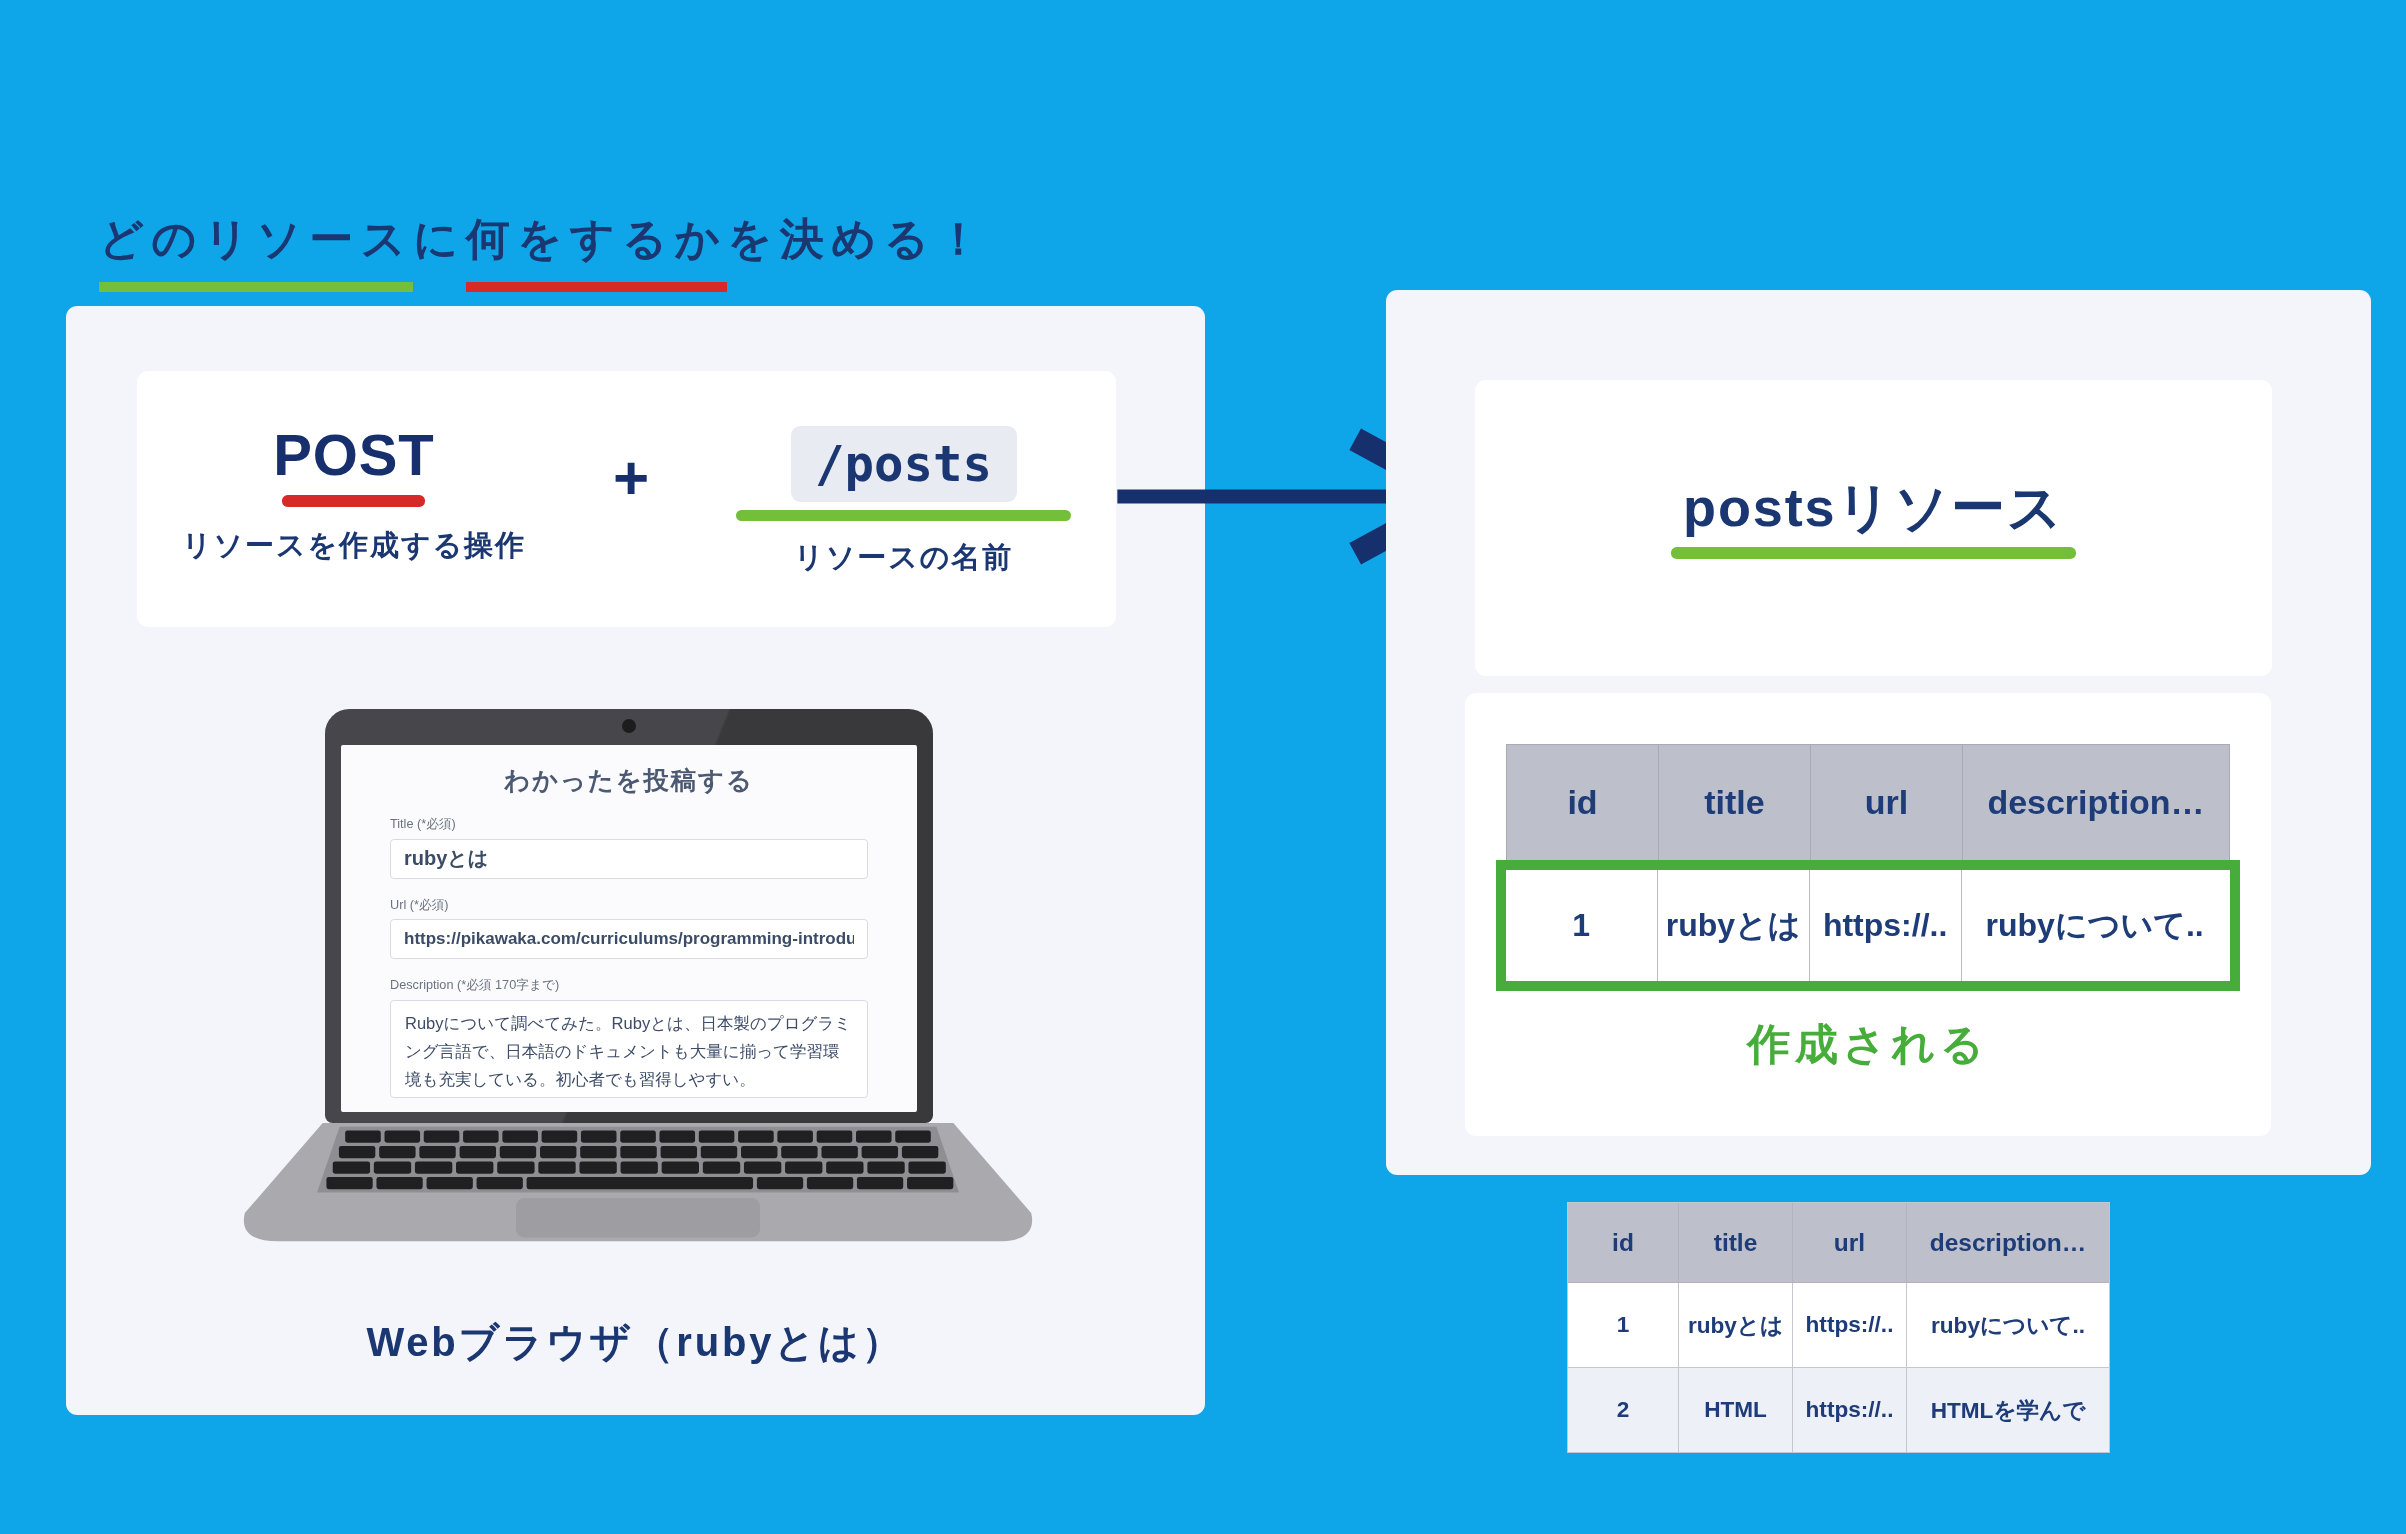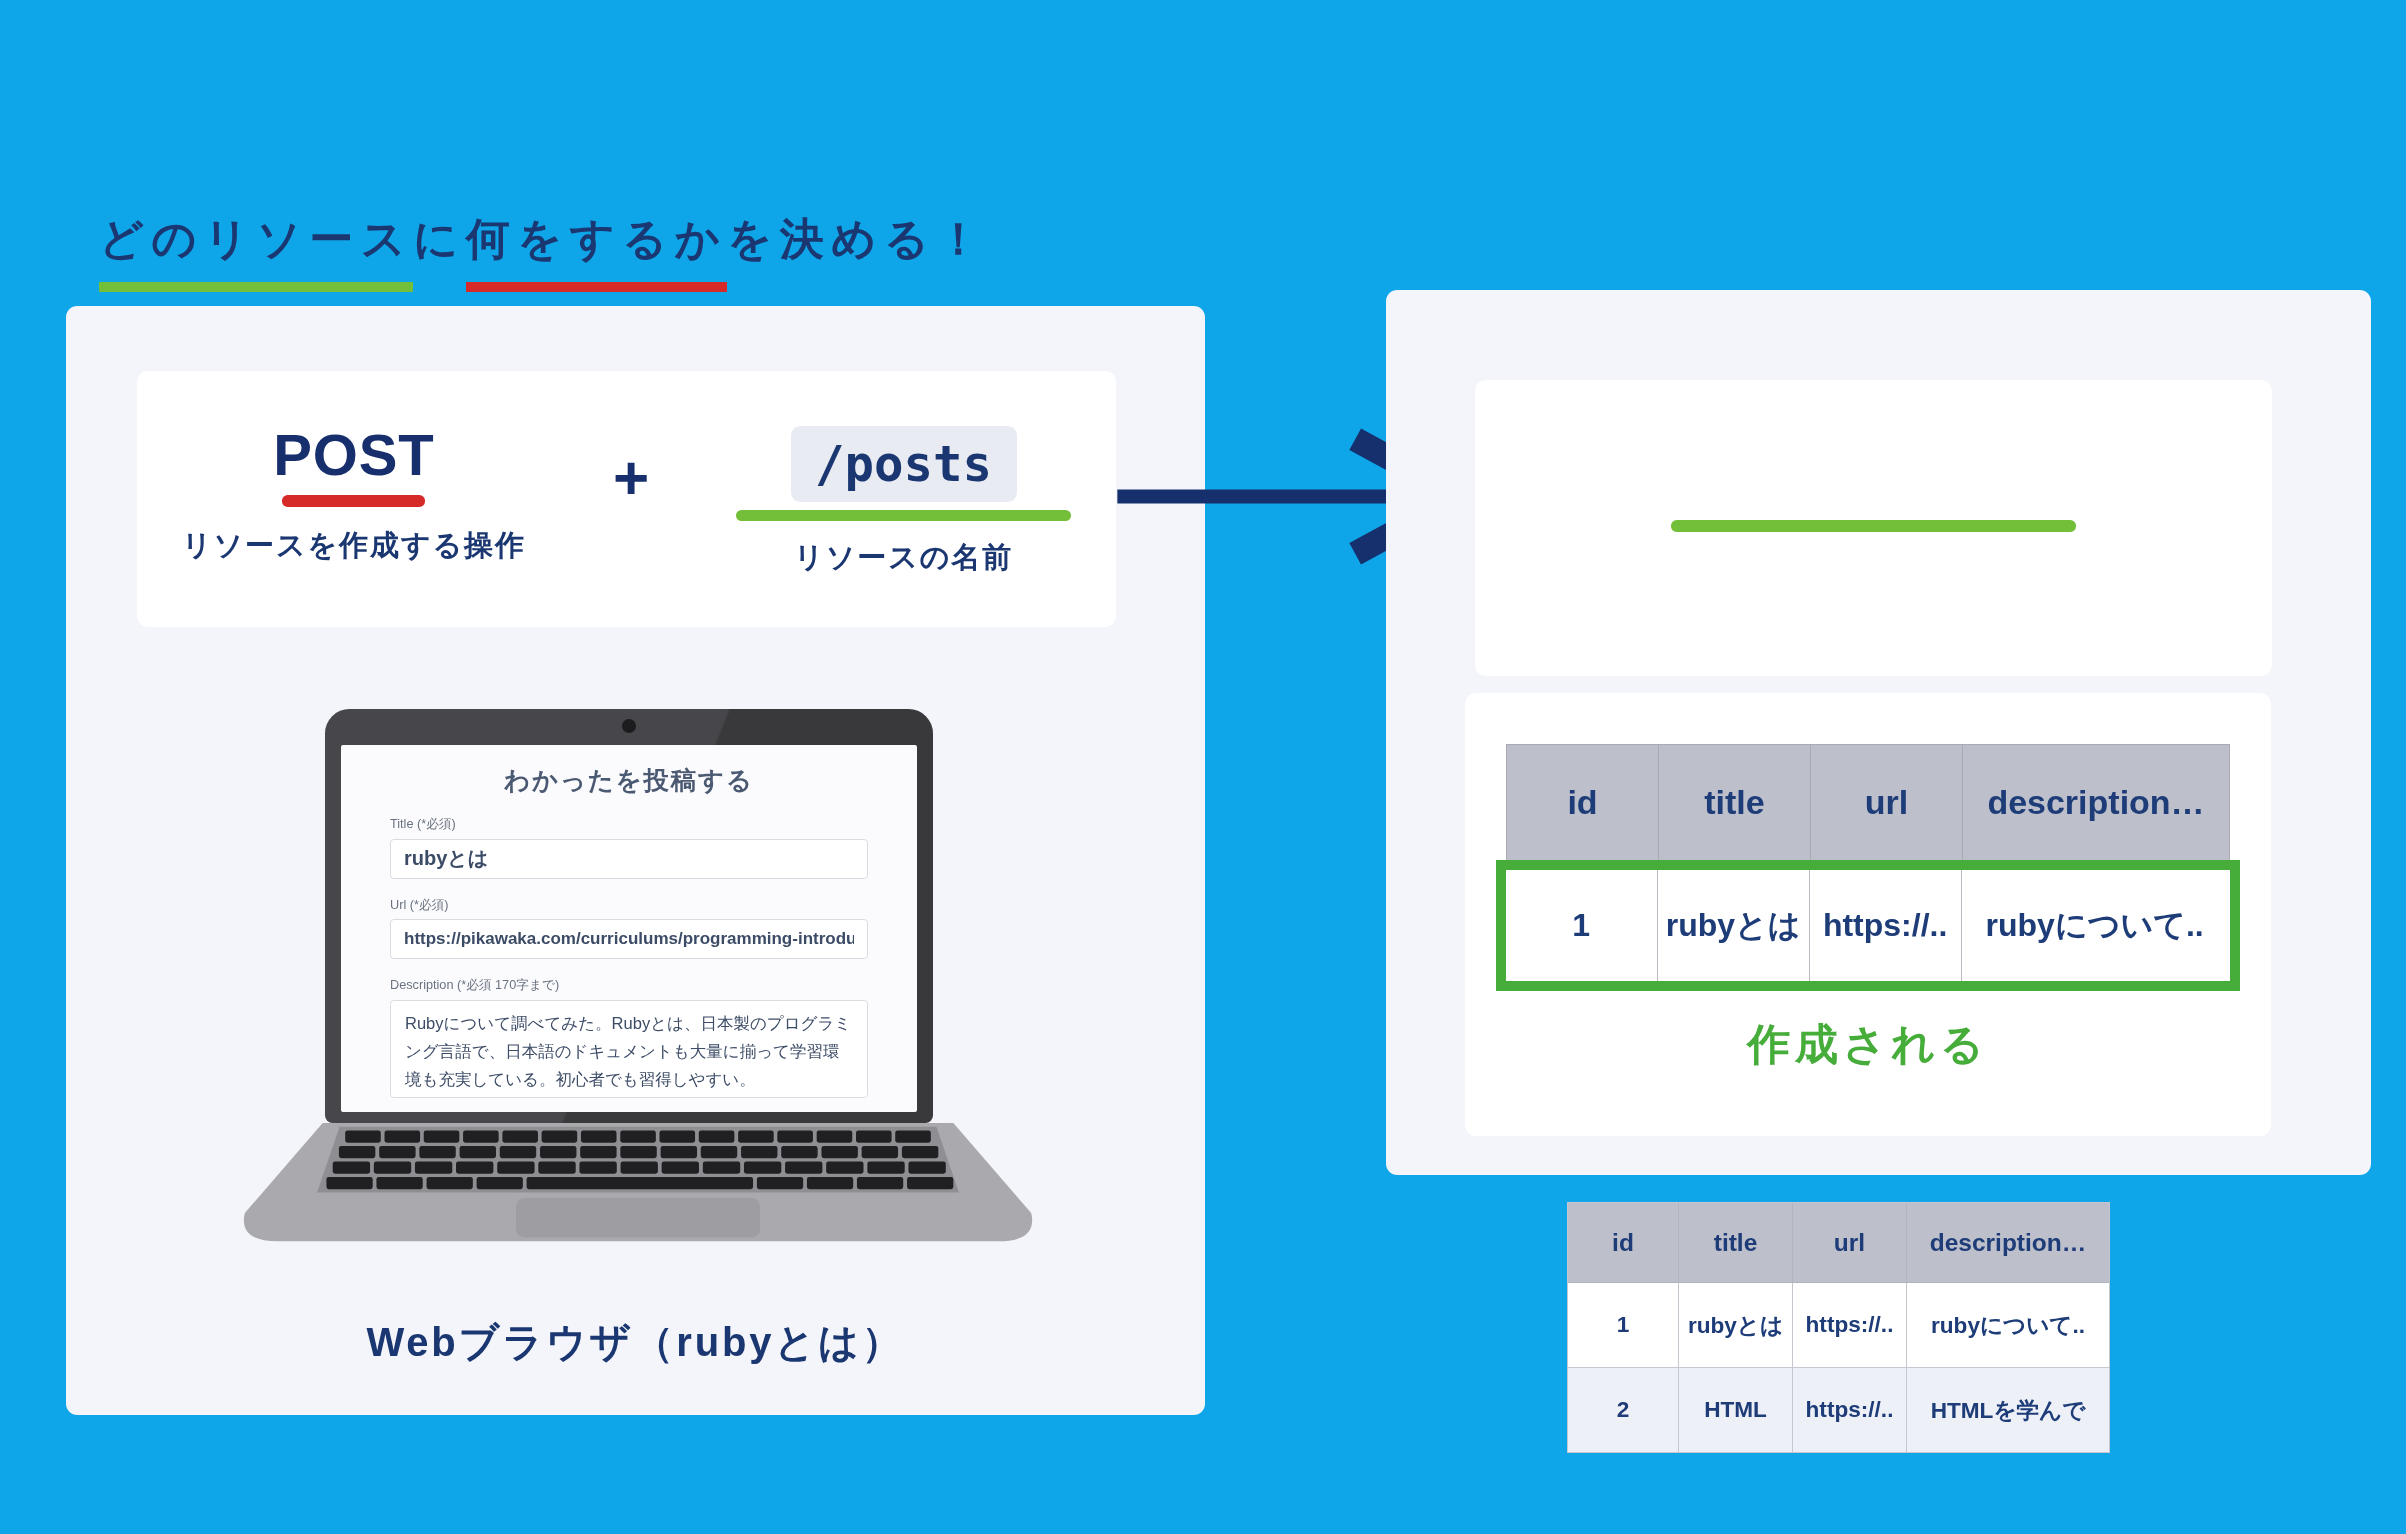--- a/index.html
+++ b/index.html
@@ -191,20 +191,21 @@
   <div class="client-caption">Webブラウザ（rubyとは）</div>
 
   <svg id="flow-arrow" width="372" height="141" viewBox="0 0 395 150">
     <path d="M0 75 H342" stroke="#16306e" stroke-width="15" fill="none"></path>
     <path d="M253 14 L365 75 L253 136" stroke="#16306e" stroke-width="26" fill="none"></path>
   </svg>
 
   <div id="right-panel" class="panel"></div>
 
   <div id="resource-card">
+    <div class="resource-heading">postsリソース</div>
     <div class="bar resource-bar"></div>
   </div>
 
   <div id="table-card">
     <div class="btable">
       <div class="trow header">
         <div class="hcell c-id">id</div>
         <div class="hcell c-title">title</div>
         <div class="hcell c-url">url</div>
         <div class="hcell c-desc">description…</div>

